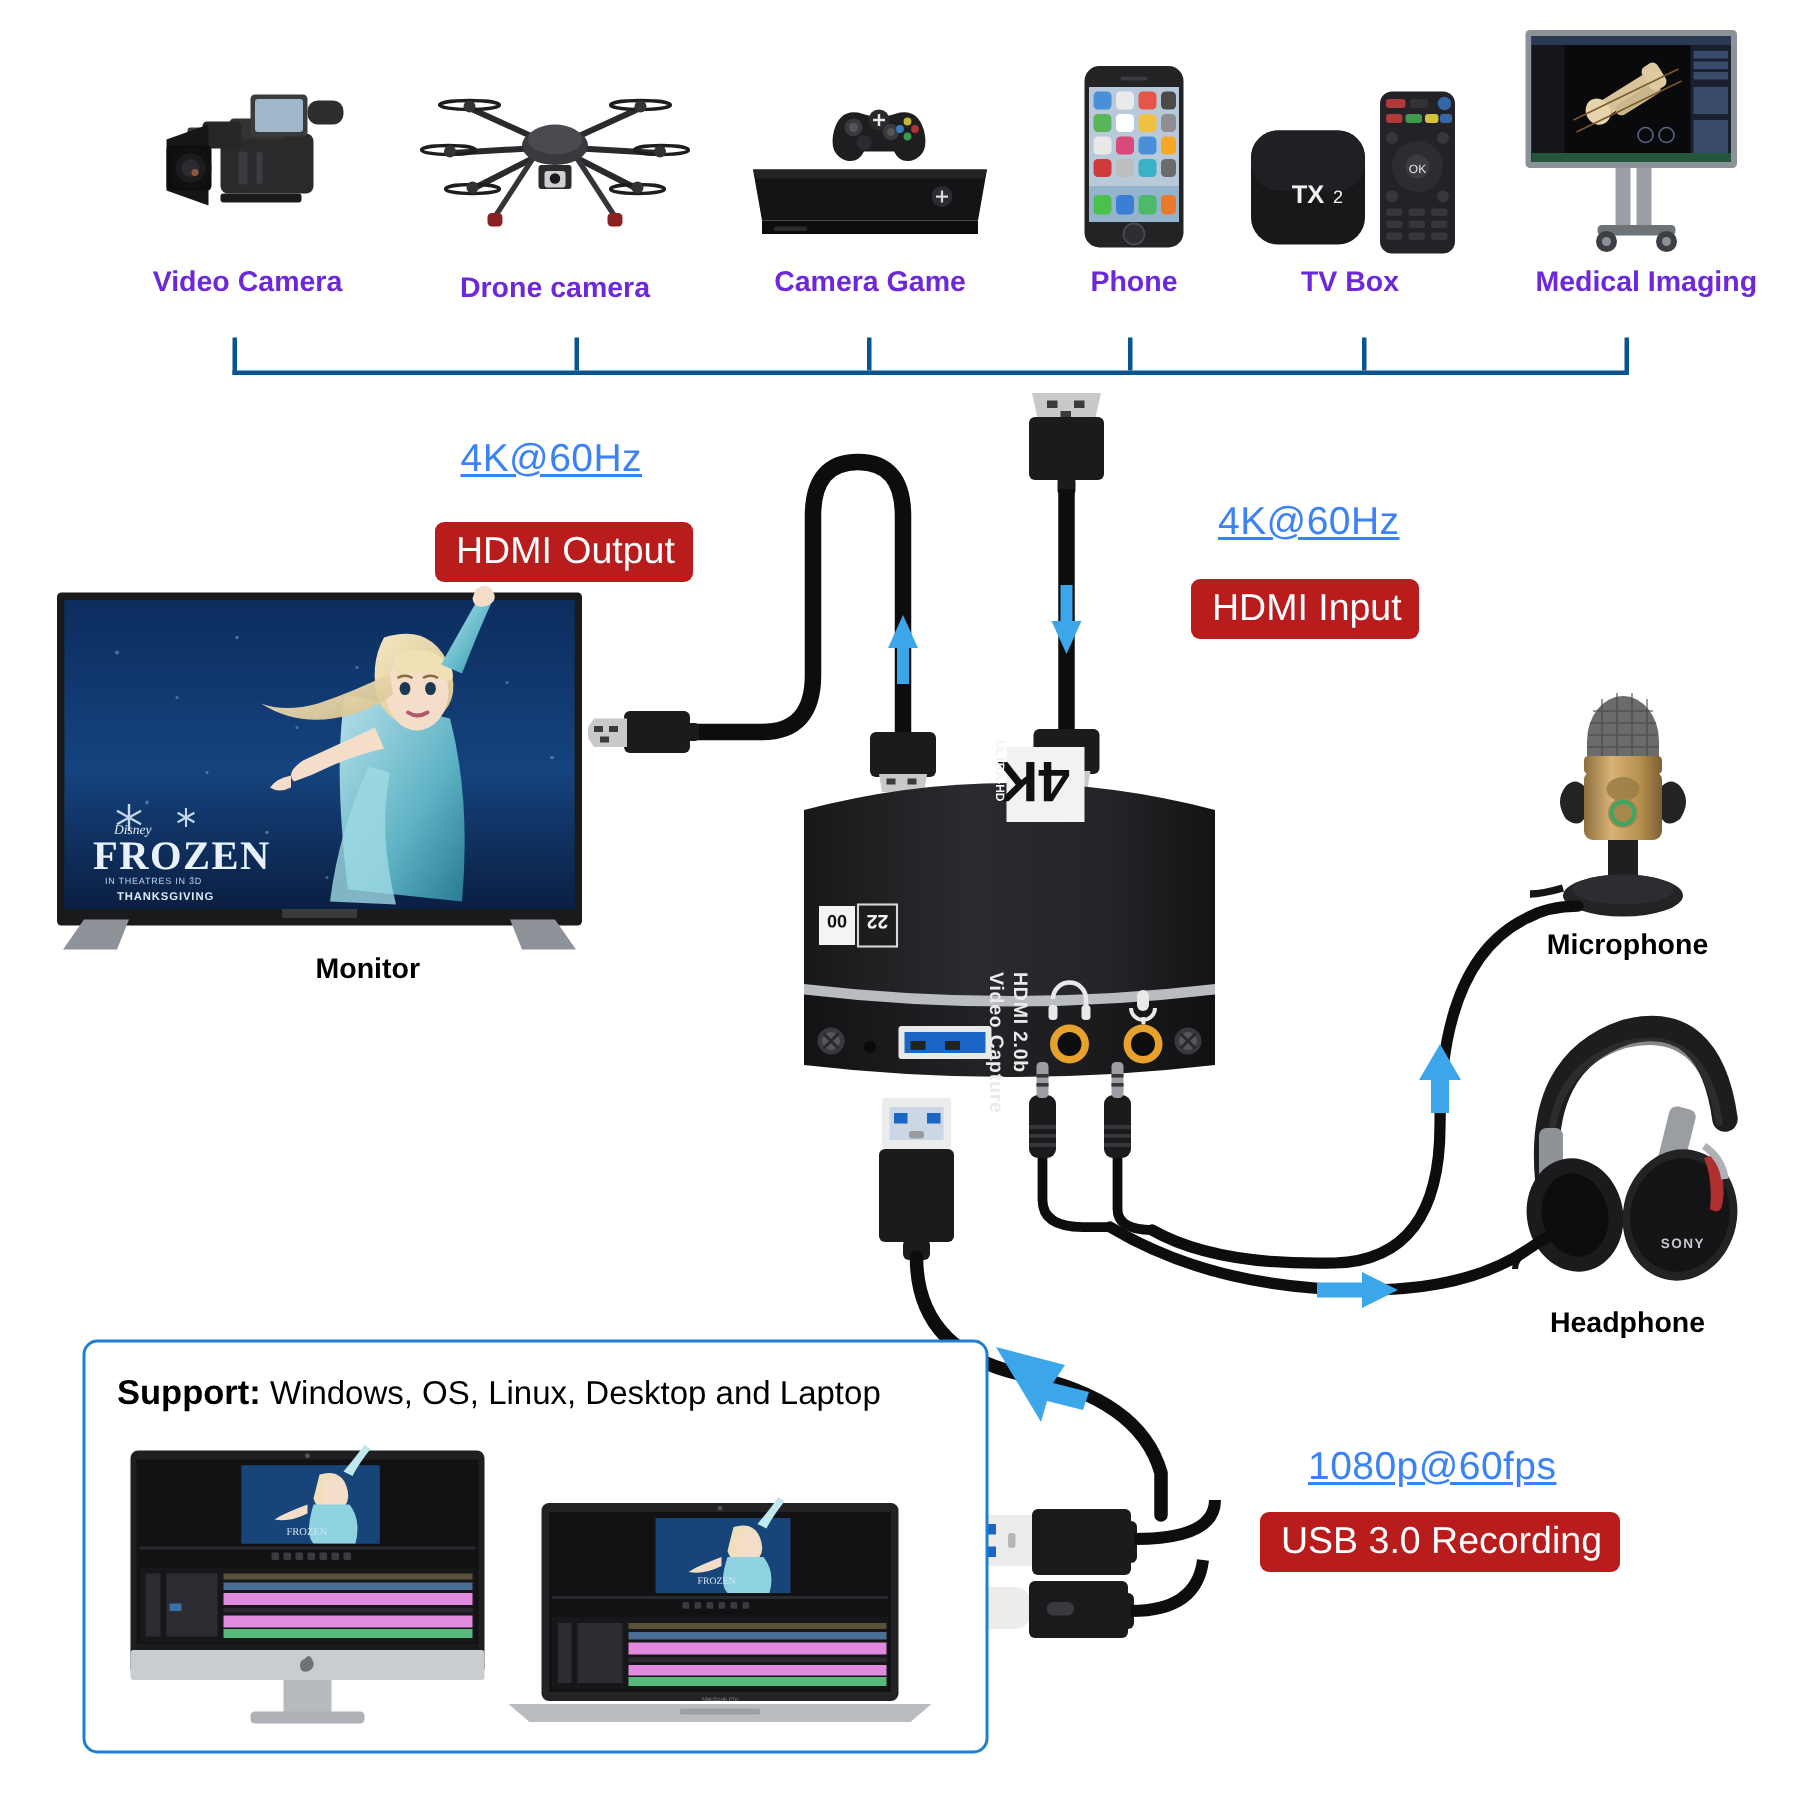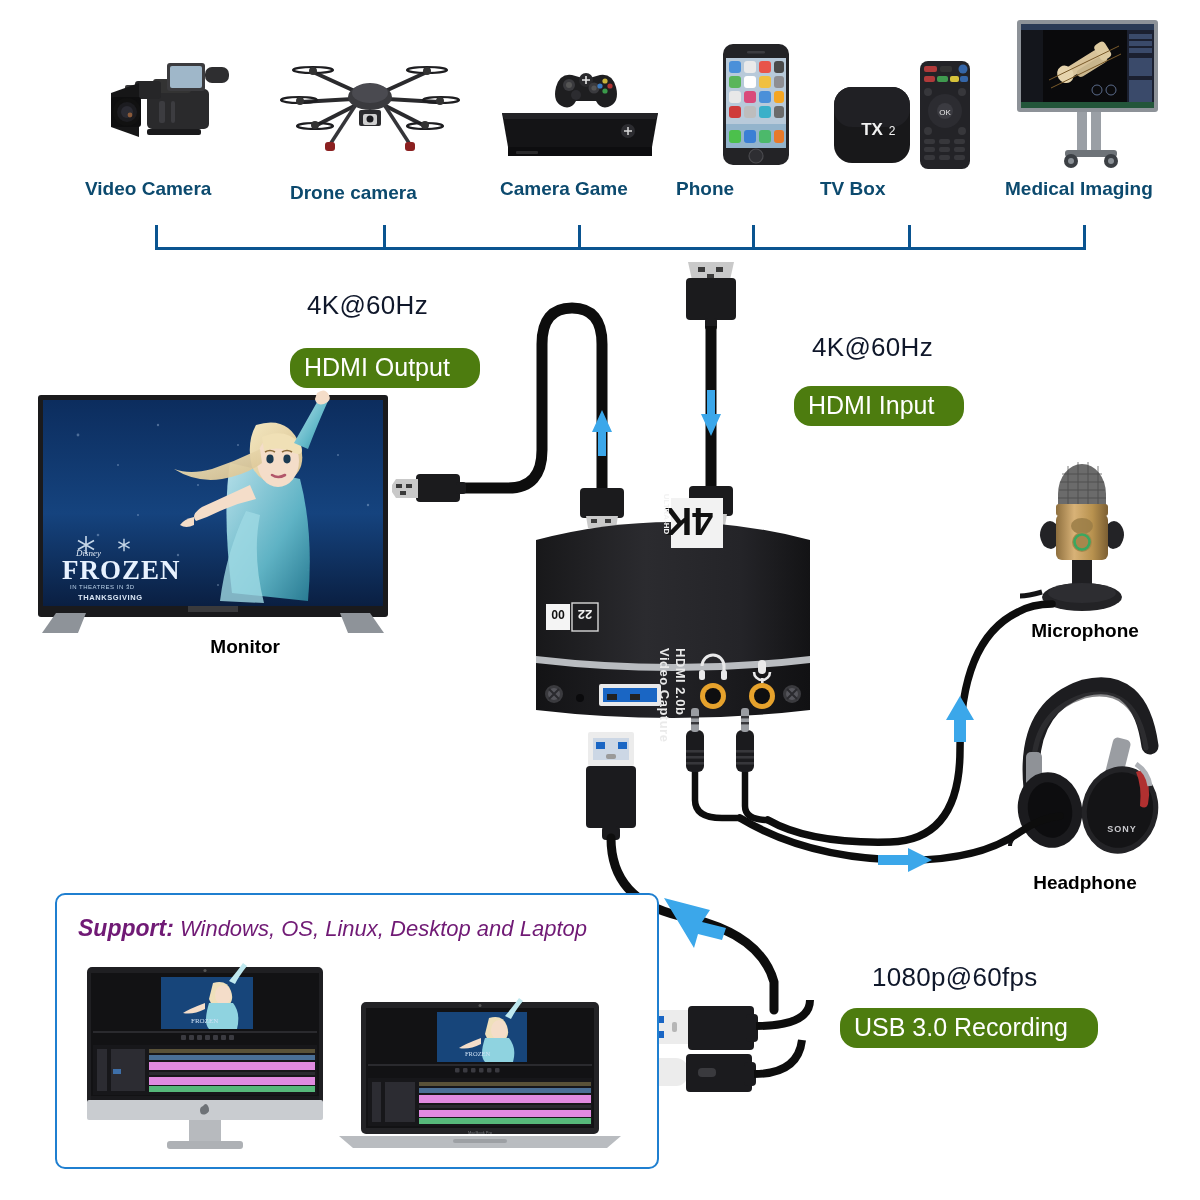--- a/index.html
+++ b/index.html
@@ -2,35 +2,35 @@
 <html><head>
 <meta charset="utf-8">
 <style>
   html,body{margin:0;padding:0;background:#ffffff;}
   body{width:1200px;height:1200px;position:relative;overflow:hidden;
        font-family:"Liberation Sans","DejaVu Sans",sans-serif;}
   .abs{position:absolute;}
   .nosel{user-select:none;}
 
   
-  .src-label{position:absolute;text-align:left;font-size:19px;font-weight:700;color:#0c4a6e;}
+  .src-label{position:absolute;text-align:center;font-size:19px;font-weight:700;color:#6d28d9;}
   .bracket{position:absolute;border-left:3px solid #0a5490;border-right:3px solid #0a5490;
            border-bottom:3px solid #0a5490;}
   .tick{position:absolute;width:3px;background:#0a5490;}
 
   
-  .redtxt{position:absolute;color:#0f172a;font-size:26px;letter-spacing:.3px;white-space:nowrap;}
-  .badge{position:absolute;background:#4d7c0f;color:#fff;border-radius:17px;
-         font-size:25px;padding:6px 30px 8px 14px;white-space:nowrap;line-height:1.05;}
+  .redtxt{position:absolute;color:#3b82f6;font-size:26px;letter-spacing:.3px;white-space:nowrap;text-decoration:underline;}
+  .badge{position:absolute;background:#b91c1c;color:#fff;border-radius:6px;
+         font-size:25px;padding:6px 12px 8px 14px;white-space:nowrap;line-height:1.05;}
 
   .devname{position:absolute;font-size:19px;font-weight:700;color:#000;text-align:center;}
 
   
   .supportbox{position:absolute;border:2px solid #1f7fd0;border-radius:10px;background:#fff;}
-  .supporttxt{position:absolute;font-size:22px;color:#701a75;white-space:nowrap;font-style:italic;}
+  .supporttxt{position:absolute;font-size:22px;color:#000000;white-space:nowrap;}
   .supporttxt b{font-weight:700;font-size:23px;}
   svg{display:block;overflow:visible;}
 </style>
 </head>
 <body>
 
 <div class="abs nosel" style="left:105px;top:45px;width:135px;height:110px;">
   <svg width="135" height="110" viewBox="0 0 135 110">
     <rect x="42" y="44" width="62" height="40" rx="5" fill="#2a2a2c"></rect>
     <rect x="48" y="34" width="38" height="14" rx="3" fill="#333"></rect>

